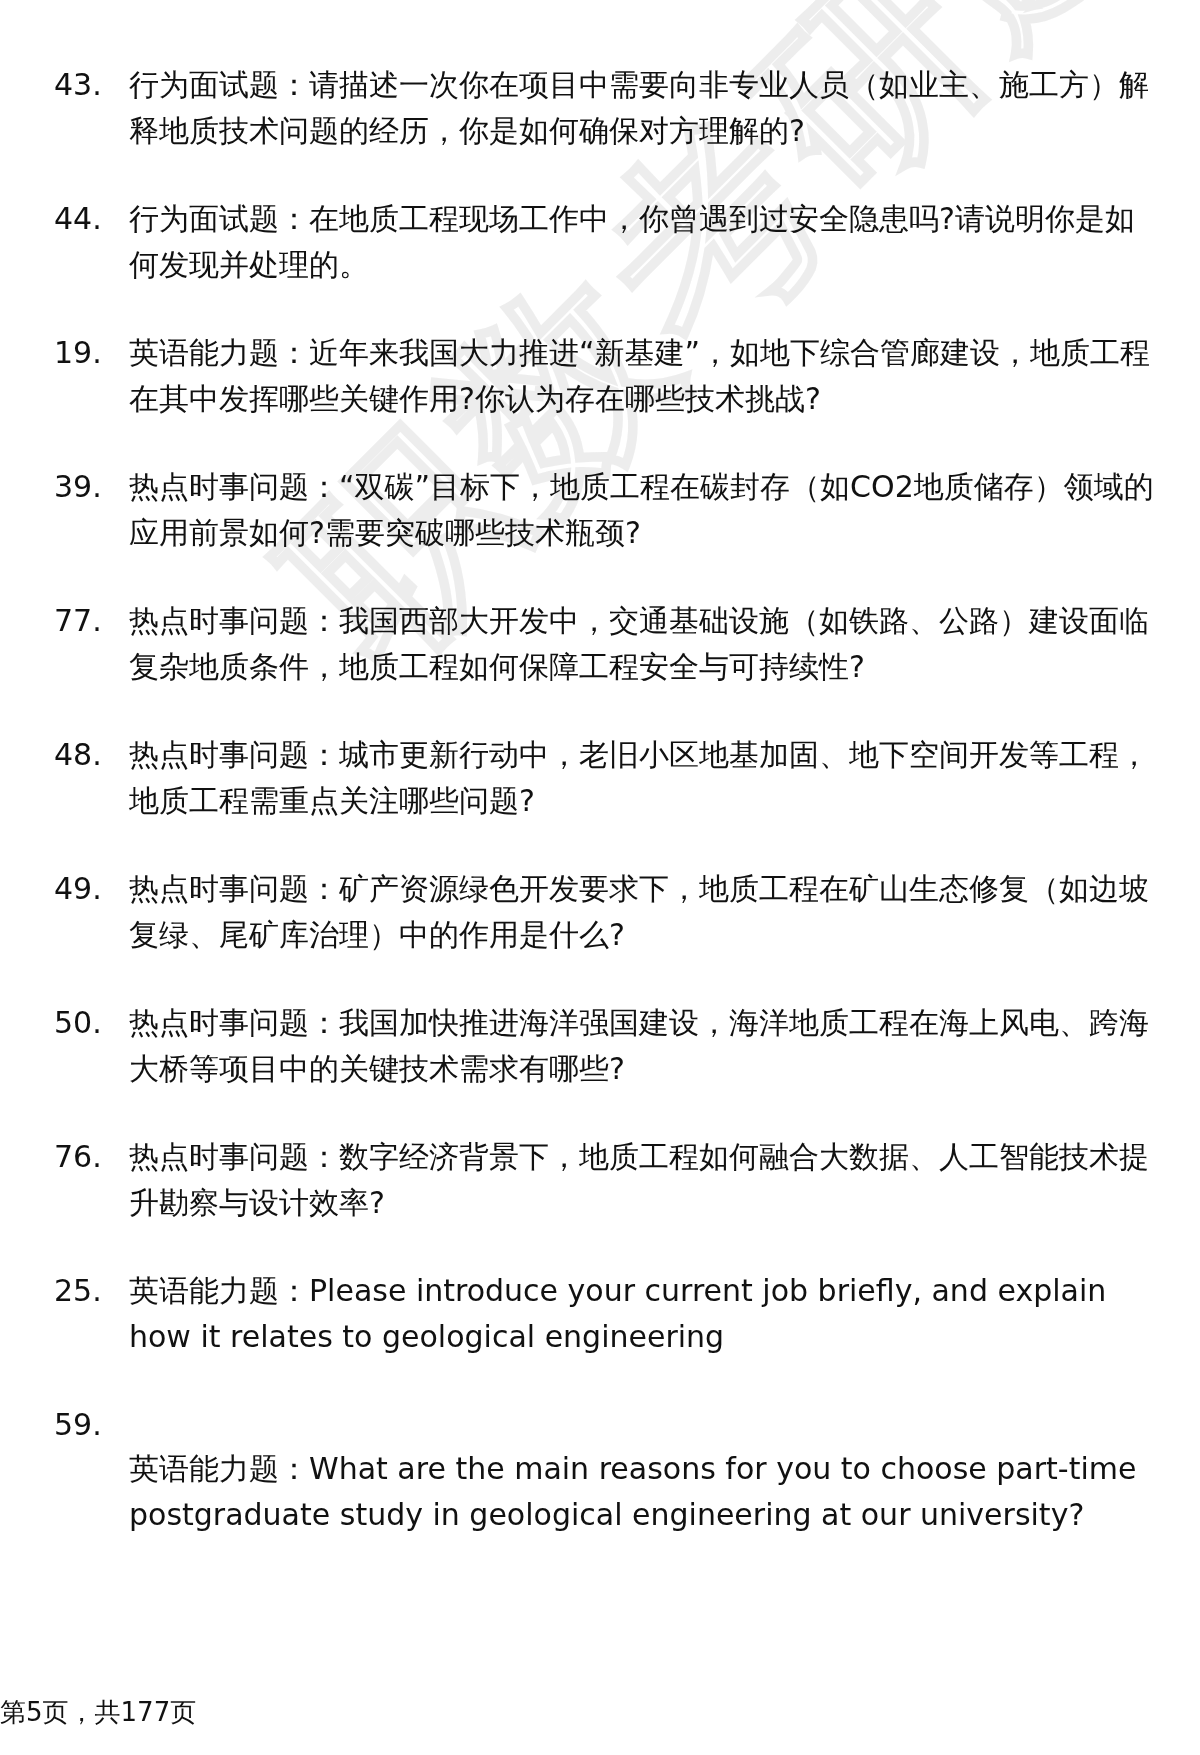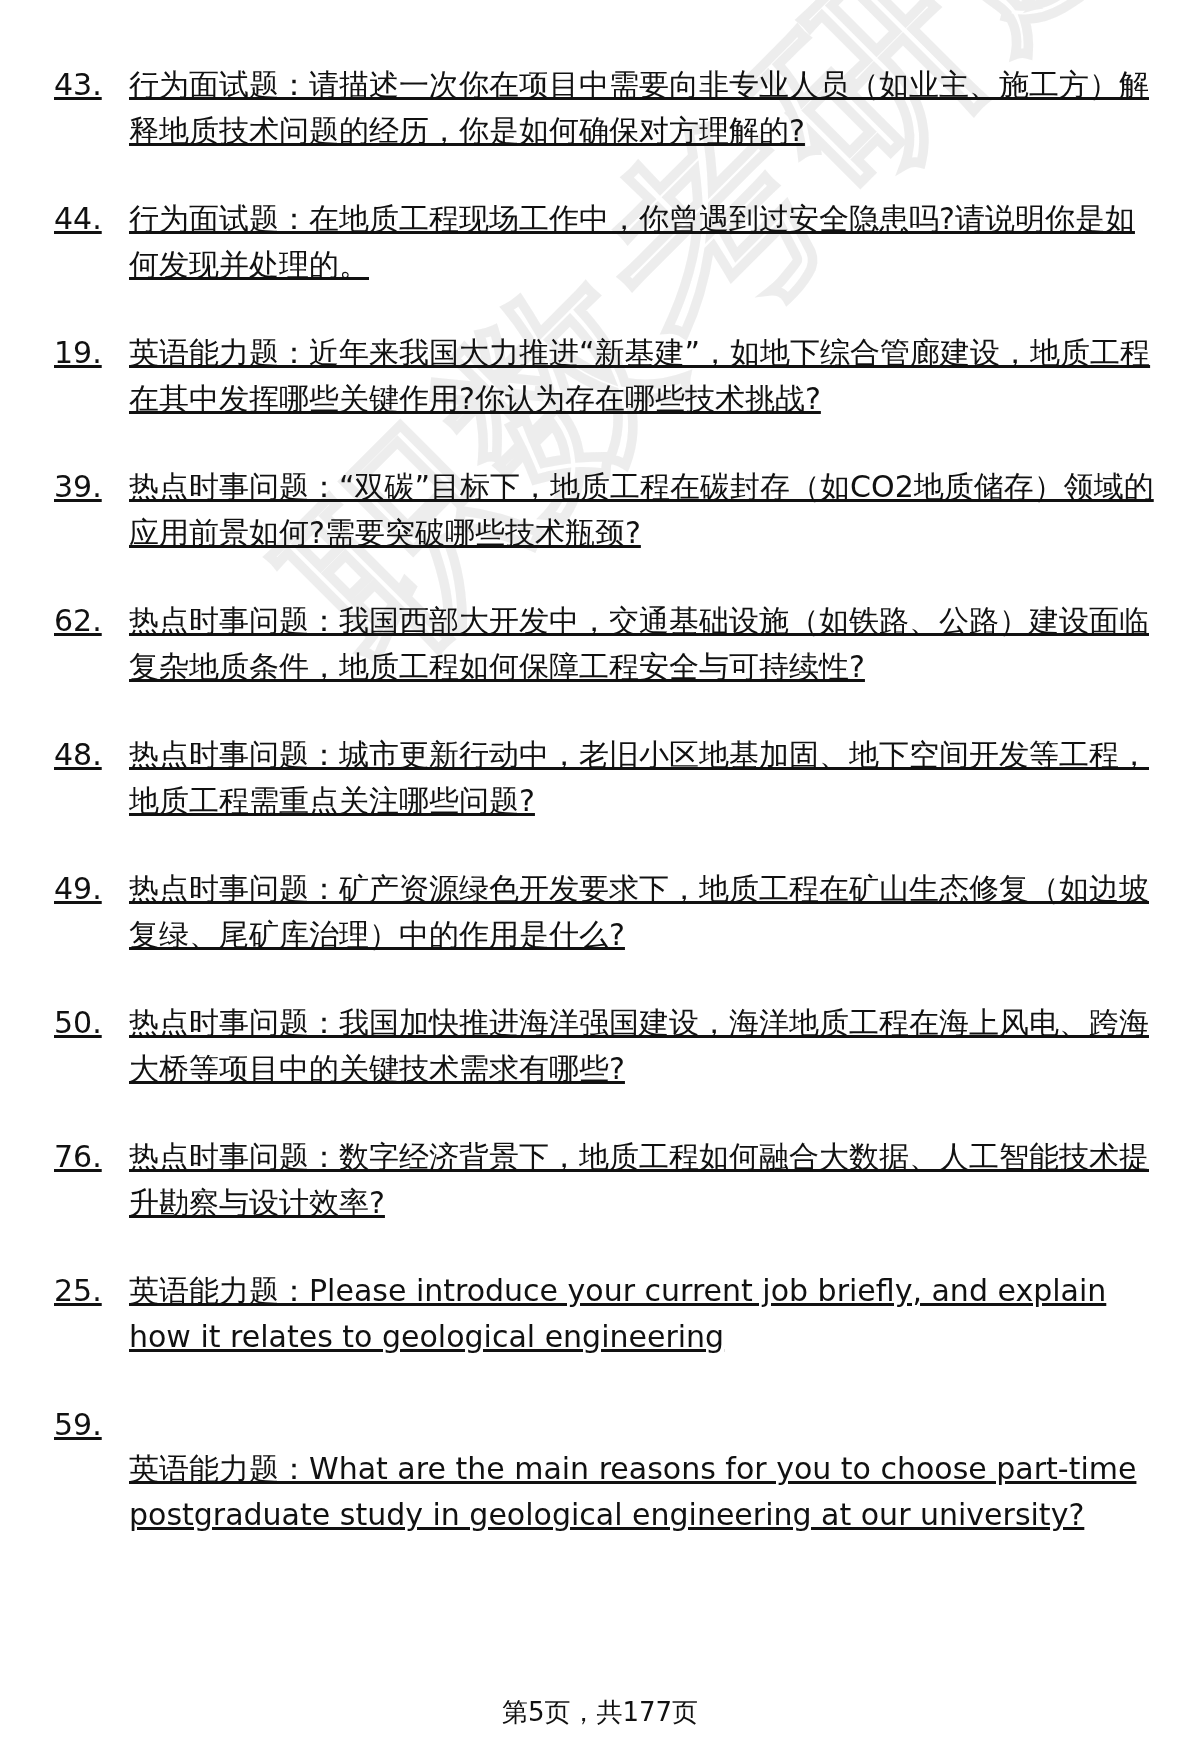--- a/index.html
+++ b/index.html
@@ -41,38 +41,37 @@
     padding: 0;
     list-style: none;
     z-index: 1;
   }
   .q {
     display: flex;
     flex-direction: row;
     margin: 0 0 42px 0;
     font-size: 30px;
     line-height: 46px;
-    text-decoration: underline;
   }
   .q-num {
     flex: 0 0 75px;
     width: 75px;
     white-space: nowrap;
   }
   .q-text {
     flex: 1 1 auto;
     width: 1015px;
     word-break: break-all;
   }
   .footer {
     position: absolute;
     left: 0;
     top: 1694px;
     width: 1200px;
-    text-align: center;
+    text-align: left;
     font-size: 26px;
     line-height: 36px;
     z-index: 1;
   }
 </style>
 </head>
 <body>
 
 <div class="watermark">职数考研题库</div>
 
@@ -87,21 +86,21 @@
   </li>
   <li class="q">
     <span class="q-num">19.</span>
     <span class="q-text">英语能力题：近年来我国大力推进“新基建”，如地下综合管廊建设，地质工程在其中发挥哪些关键作用?你认为存在哪些技术挑战?</span>
   </li>
   <li class="q">
     <span class="q-num">39.</span>
     <span class="q-text">热点时事问题：“双碳”目标下，地质工程在碳封存（如CO2地质储存）领域的应用前景如何?需要突破哪些技术瓶颈?</span>
   </li>
   <li class="q">
-    <span class="q-num">62.</span>
+    <span class="q-num">77.</span>
     <span class="q-text">热点时事问题：我国西部大开发中，交通基础设施（如铁路、公路）建设面临复杂地质条件，地质工程如何保障工程安全与可持续性?</span>
   </li>
   <li class="q">
     <span class="q-num">48.</span>
     <span class="q-text">热点时事问题：城市更新行动中，老旧小区地基加固、地下空间开发等工程，地质工程需重点关注哪些问题?</span>
   </li>
   <li class="q">
     <span class="q-num">49.</span>
     <span class="q-text">热点时事问题：矿产资源绿色开发要求下，地质工程在矿山生态修复（如边坡复绿、尾矿库治理）中的作用是什么?</span>
   </li>

